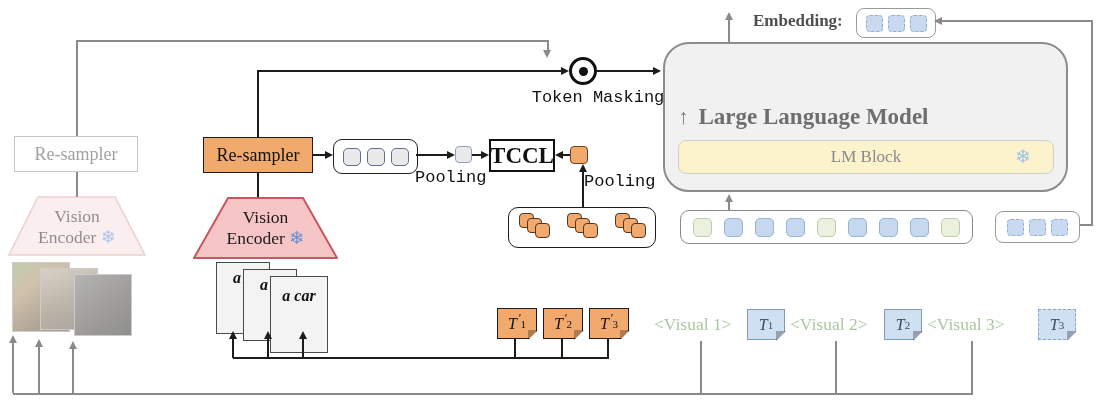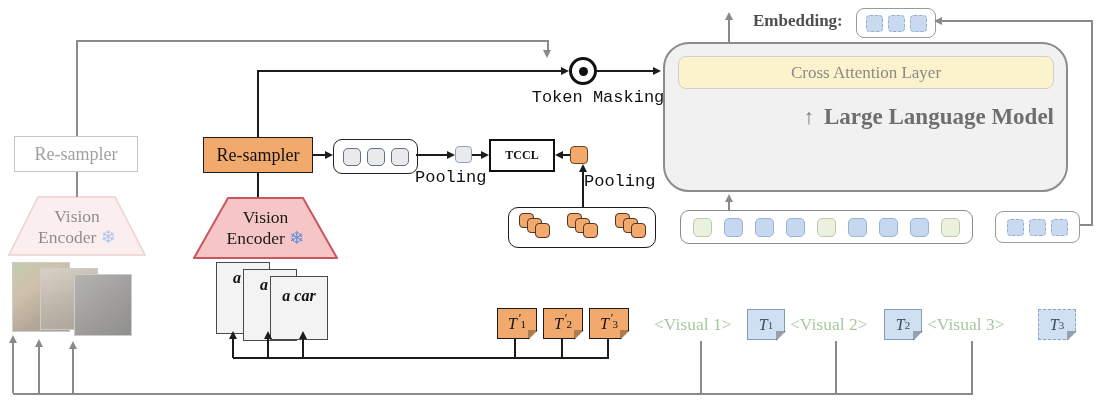--- a/index.html
+++ b/index.html
@@ -4,33 +4,33 @@
 <style>
   html,body{margin:0;padding:0;background:#fff;}
   #canvas{position:relative;width:1100px;height:402px;background:#fff;overflow:hidden;
           font-family:"Liberation Serif", serif;color:#111;}
   .abs{position:absolute;}
   .faded{opacity:.5;}
   
   .box{position:absolute;display:flex;align-items:center;justify-content:center;box-sizing:border-box;}
   .resampler-left{left:14px;top:136px;width:124px;height:36px;background:#fff;border:1.4px solid #8f8f8f;font-size:18px;color:#444;}
   .resampler-mid{left:203px;top:137px;width:110px;height:36px;background:#F2A96E;border:1.5px solid #1c1c1c;font-size:18px;}
-  .tccl{left:489px;top:139px;width:66px;height:33px;background:#fff;border:2.6px solid #101010;font-size:12px;font-weight:bold;}
+  .tccl{left:489px;top:139px;width:66px;height:33px;background:#fff;border:2.6px solid #101010;font-size:23px;font-weight:bold;}
   .tok-strip{border:1.5px solid #222;background:#fff;border-radius:9px;display:flex;align-items:center;justify-content:center;gap:6px;}
   .strip1{left:333px;top:139px;width:83px;height:33px;}
   .sq-gray{width:18px;height:18px;border-radius:5px;background:#EAEAEA;border:1.3px solid #5F6F8F;box-sizing:border-box;}
   .pooled-gray{left:455px;top:146px;width:17px;height:17px;border-radius:4px;background:#EAEAEA;border:1.3px solid #8FA3C0;box-sizing:border-box;}
   .pooled-orange{left:570px;top:146px;width:18px;height:18px;border-radius:4px;background:#F2A96E;border:1.3px solid #6e4520;box-sizing:border-box;}
   .stacked{left:508px;top:207px;width:146px;height:39px;border:1.6px solid #1c1c1c;border-radius:10px;background:#fff;}
   .sgroup{position:absolute;width:33px;height:33px;top:0;}
   .sgroup .osq{position:absolute;width:15px;height:15px;border-radius:4px;background:#F2A96E;border:1.3px solid #53371c;box-sizing:border-box;}
   
   .llm-outer{left:663px;top:42px;width:405px;height:150px;border-radius:26px;background:#F1F1F1;border:2.5px solid #8C8C8C;box-sizing:border-box;}
   .bar{position:absolute;left:678px;width:376px;background:#FCF2CB;border:1px solid #CFCFCF;border-radius:8px;display:flex;align-items:center;justify-content:center;font-size:17px;color:#8A8A8A;box-sizing:border-box;}
-  .llm-title{left:678px;top:104px;width:376px;text-align:right;font-size:23px;font-weight:bold;color:#6E6E6E;}
+  .llm-title{left:678px;top:104px;width:376px;text-align:left;font-size:23px;font-weight:bold;color:#6E6E6E;}
   .llm-title .uparr{font-weight:normal;font-size:21px;color:#7a7a7a;margin-right:10px;}
   .snow{color:#5B8ED6;font-size:18px;}
   .snow-lm{position:absolute;right:22px;top:4px;color:#9DC3E6;font-size:19px;}
   
   .gen-label{left:753px;top:11px;font-size:17px;font-weight:bold;color:#4f4f4f;}
   .gen-box{left:856px;top:8px;width:78px;height:28px;border:1.3px solid #9a9a9a;border-radius:8px;background:#fff;display:flex;align-items:center;justify-content:center;gap:5px;}
   .sq-dash{width:17px;height:17px;border-radius:4px;background:#C9DAF0;border:1.5px dashed #93AFCF;box-sizing:border-box;}
   
   .tokrow{left:680px;top:210px;width:291px;height:32px;border:1.3px solid #8a8a8a;border-radius:9px;background:#fff;display:flex;align-items:center;justify-content:space-evenly;}
   .tok{width:19px;height:19px;border-radius:5px;box-sizing:border-box;}
@@ -115,21 +115,21 @@
     <span>Encoder</span>
     <span class="snow">❄</span>
   </div>
 
   <div class="page" style="left:216px;top:262px;width:54px;height:72px;">
     <span style="margin-top:6px;">a b</span>
   </div>
   <div class="page" style="left:243px;top:269px;width:54px;height:72px;">
     <span style="margin-top:6px;">a a</span>
   </div>
-  <div class="page" style="left:270px;top:276px;width:58px;height:64px;">
+  <div class="page" style="left:270px;top:276px;width:58px;height:77px;">
     <span style="margin-top:10px;">a car</span>
   </div>
 
   <div class="ln abs" style="left:313px;top:154px;width:12px;height:2px;"></div>
   <div class="ah ah-right abs" style="left:325px;top:150.5px;"></div>
   <div class="tok-strip strip1 abs" id="strip1">
       <div class="sq-gray"></div>
       <div class="sq-gray"></div>
       <div class="sq-gray"></div>
     </div>
@@ -168,25 +168,26 @@
         <div class="osq" style="left: 16px; top: 15px;"></div>
       </div>
     </div>
 
   <div class="box tm-circle abs">
     <div class="tm-dot"></div>
   </div>
   <div class="lbl" style="left:525px;top:88px;width:146px;text-align:center;">Token Masking</div>
 
   <div class="abs llm-outer"></div>
-  <div class="bar" style="top:56px;height:33px;">
-    <span>Cross Attention Layer</span>
-  </div>
   <div class="abs llm-title">
     <span class="uparr">↑</span><span>Large Language Model</span>
+  </div>
+  <div class="bar" style="top:140px;height:34px;">
+    <span>LM Block</span>
+    <span class="snow-lm">❄</span>
   </div>
 
   <div class="ah ah-up gray abs" style="left:724.5px;top:12px;"></div>
   <div class="ln gray abs" style="left:728px;top:19px;width:2px;height:23px;"></div>
   <div class="abs gen-label">Embedding:</div>
   <div class="abs gen-box" id="genbox">
       <div class="sq-dash"></div>
       <div class="sq-dash"></div>
       <div class="sq-dash"></div>
     </div>

